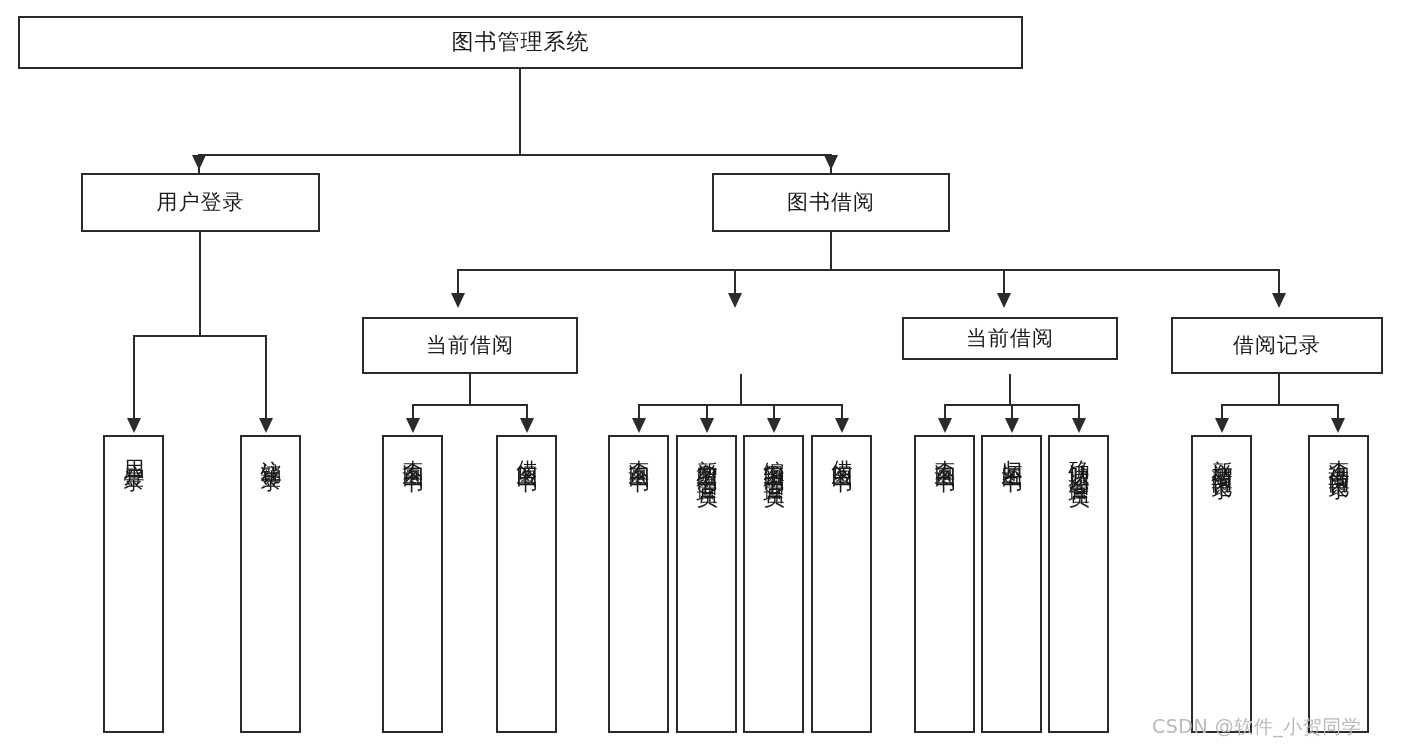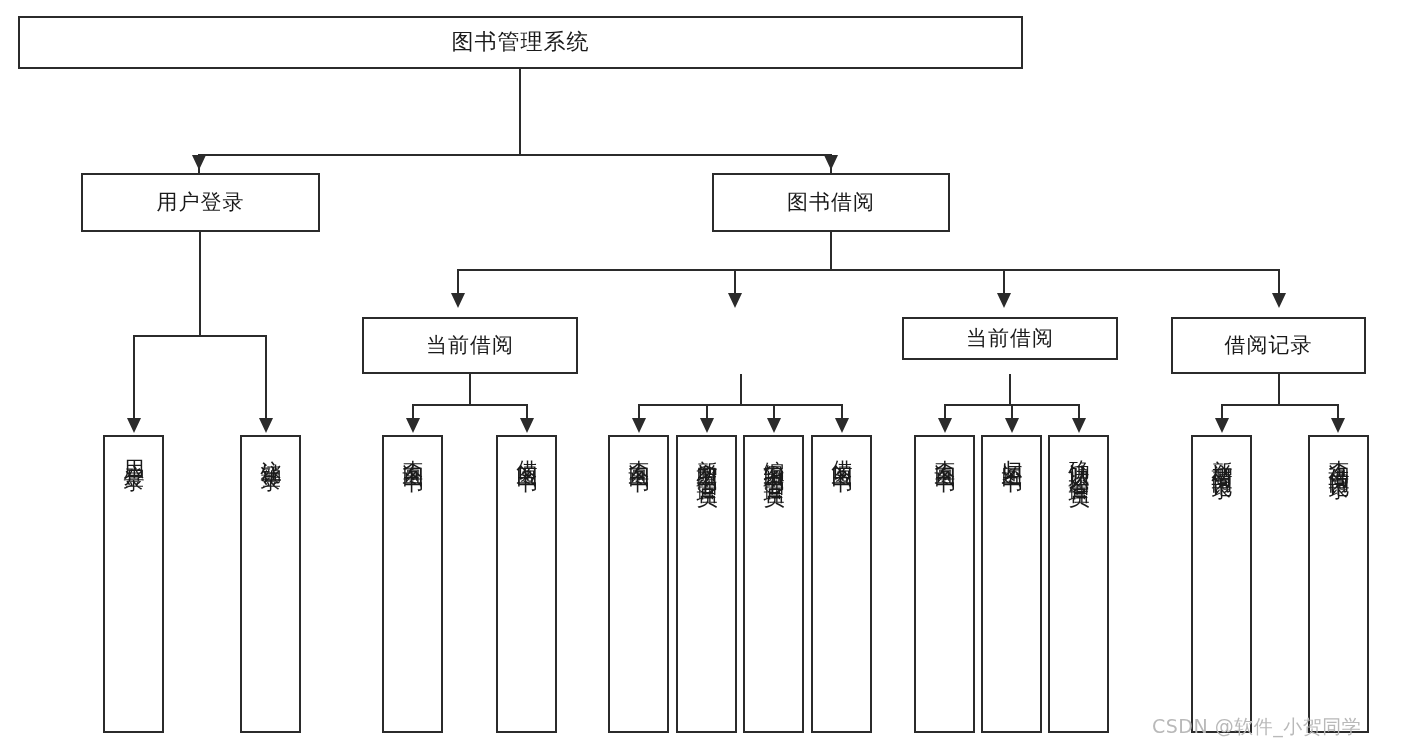--- a/index.html
+++ b/index.html
@@ -112,21 +112,21 @@
   <div class="arrow" style="left:451px; top:293px;"></div>
   <div class="vline" style="left:734px; top:269px; width:2px; height:26px;"></div>
   <div class="arrow" style="left:728px; top:293px;"></div>
   <div class="vline" style="left:1003px; top:269px; width:2px; height:26px;"></div>
   <div class="arrow" style="left:997px; top:293px;"></div>
   <div class="vline" style="left:1278px; top:269px; width:2px; height:26px;"></div>
   <div class="arrow" style="left:1272px; top:293px;"></div>
 
   <div class="node horiz" style="left:362px; top:317px; width:216px; height:57px;">当前借阅</div>
   <div class="node horiz" style="left:902px; top:317px; width:216px; height:43px;">当前借阅</div>
-  <div class="node horiz" style="left:1171px; top:317px; width:195px; height:57px;">借阅记录</div>
+  <div class="node horiz" style="left:1171px; top:317px; width:212px; height:57px;">借阅记录</div>
 
   <div class="vline" style="left:469px; top:374px; width:2px; height:32px;"></div>
   <div class="hline" style="left:412px; top:404px; width:116px; height:2px;"></div>
   <div class="vline" style="left:412px; top:404px; width:2px; height:16px;"></div>
   <div class="arrow" style="left:406px; top:418px;"></div>
   <div class="vline" style="left:526px; top:404px; width:2px; height:16px;"></div>
   <div class="arrow" style="left:520px; top:418px;"></div>
 
   <div class="vline" style="left:740px; top:374px; width:2px; height:32px;"></div>
   <div class="hline" style="left:638px; top:404px; width:205px; height:2px;"></div>

